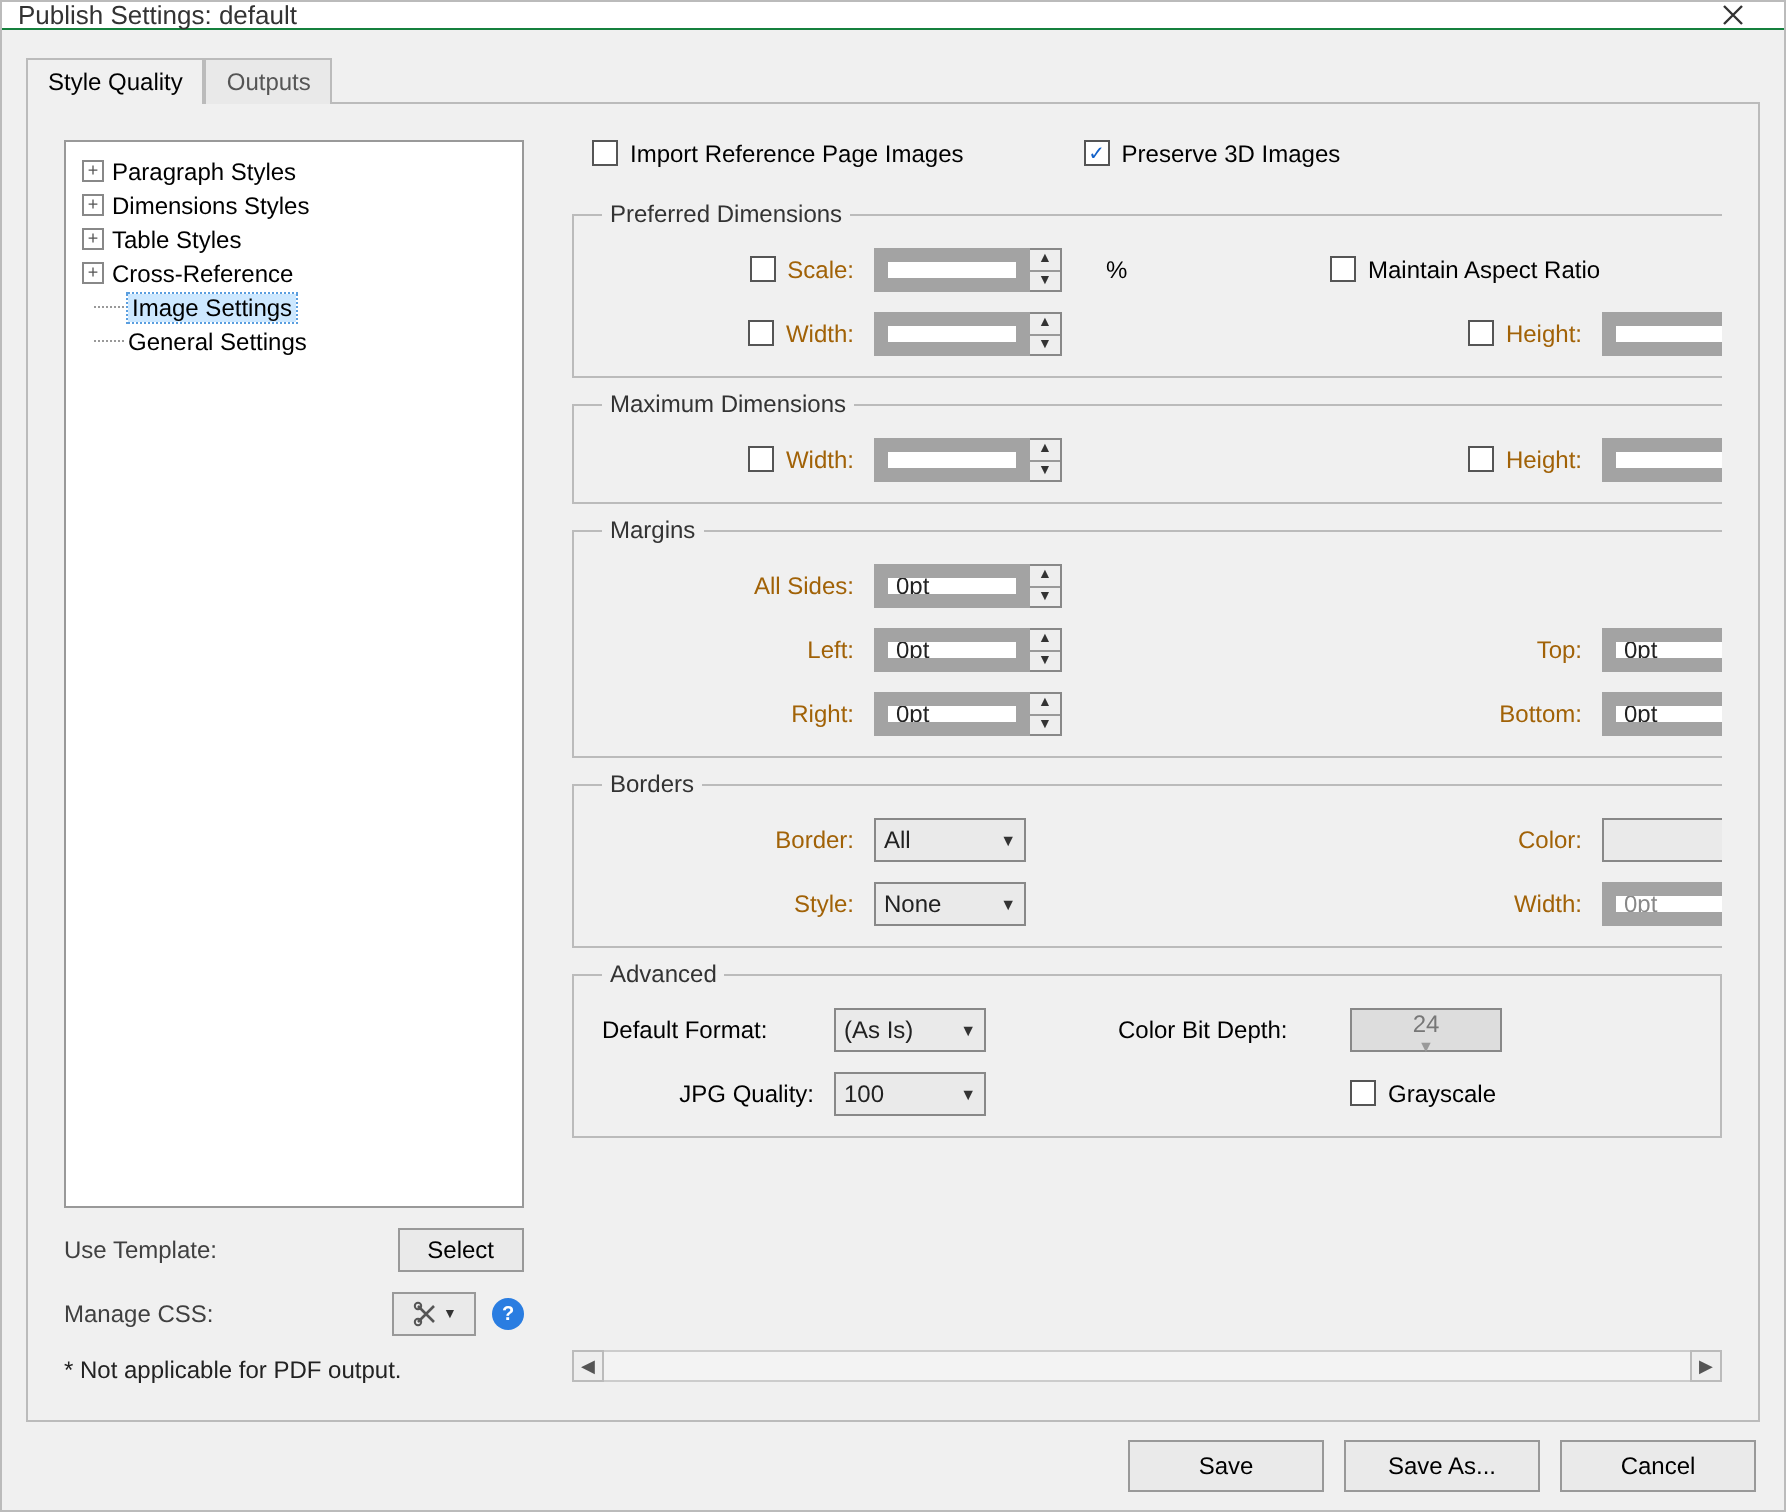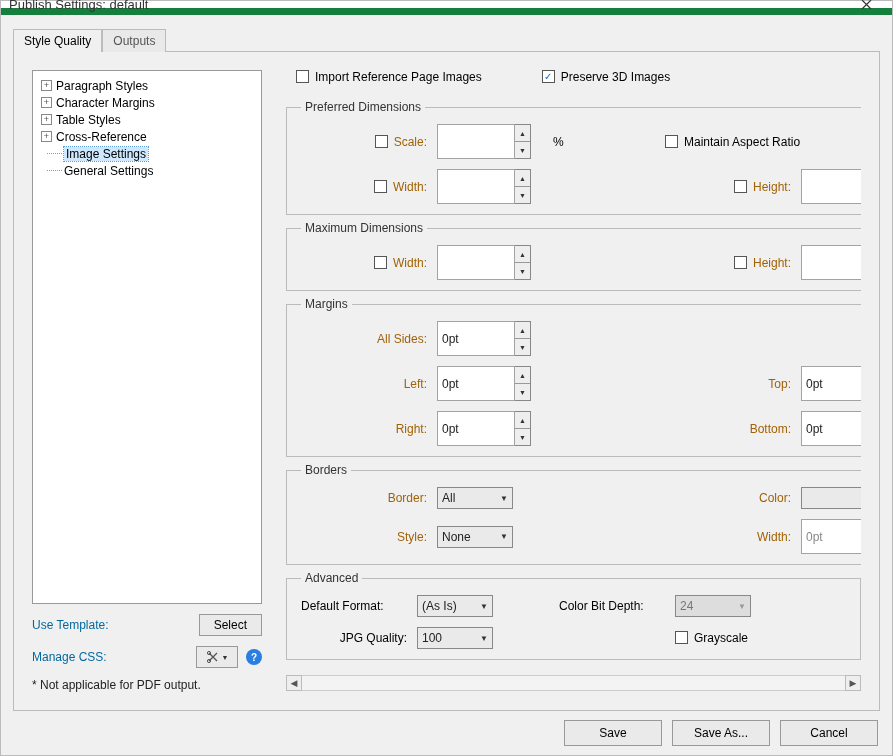--- a/index.html
+++ b/index.html
@@ -1,51 +1,51 @@
 <!DOCTYPE html>
 <html><head>
 <meta charset="utf-8">
 <style>
   * { box-sizing: border-box; font-family: "Segoe UI", Tahoma, sans-serif; font-size: 12px; }
   body { margin:0; background:#f0f0f0; width:893px; height:756px; overflow:hidden; }
   .window { width:893px; height:756px; background:#f0f0f0; border:1px solid #bbb; display:flex; flex-direction:column; }
-  .titlebar { height:14px; display:flex; align-items:center; justify-content:space-between; padding:0 8px; background:#fff; border-bottom:7px solid #15803d;}
+  .titlebar { height:14px; display:flex; align-items:center; justify-content:space-between; padding:0 8px; background:#fff; border-bottom:1px solid #15803d;}
   .titlebar .title { color:#333; font-size:13px;}
   .titlebar .close { width:36px; height:26px; display:flex; align-items:center; justify-content:center; color:#333; }
   .content { flex:1; padding:10px 12px 0 12px; display:flex; flex-direction:column; }
   .tabrow { display:flex; align-items:flex-end; height:26px; }
   .tab { padding:4px 10px; border:1px solid #bbb; border-bottom:none; background:#fdfdfd; position:relative; top:1px; cursor:pointer;}
   .tab.active { background:#f0f0f0; border-color:#bbb; z-index:2;}
   .tab.inactive { background:#e9e9e9; color:#555;}
   .panel { flex:1; border:1px solid #bbb; background:#f0f0f0; padding:18px; display:flex; gap:24px; min-height:0;}
   .leftcol { width:230px; display:flex; flex-direction:column; }
   .tree { flex:1; border:1px solid #999; background:#fff; padding:6px 4px; overflow:auto;}
   .tree-item { display:flex; align-items:center; height:17px; padding-left:4px; white-space:nowrap;}
   .tree-item .expander { width:11px; height:11px; border:1px solid #888; display:inline-flex; align-items:center; justify-content:center; font-size:9px; line-height:9px; color:#555; margin-right:4px; background:#fff;}
   .tree-item.leaf::before { content:""; display:inline-block; width:15px; height:1px; border-top:1px dotted #999; margin-right:2px; margin-left:6px;}
   .tree-item.selected .lbl { background:#cde8ff; outline:1px dotted #5a9edf; padding:0 2px;}
   .below-tree { margin-top:10px;}
   .row { display:flex; align-items:center; margin-bottom:10px; gap:8px;}
-  .row .rlabel { flex:1; color:#0369a1;}
+  .row .rlabel { flex:1; color:#404040;}
   .btn { border:1px solid #999; background:#eaeaea; padding:3px 14px; min-width:58px; text-align:left; cursor:pointer;}
   .iconbtn { border:1px solid #999; background:#eaeaea; width:42px; height:22px; display:inline-flex; align-items:center; justify-content:center; gap:2px; cursor:pointer;}
   .help { width:16px; height:16px; border-radius:50%; background:#2a7de1; color:#fff; display:inline-flex; align-items:center; justify-content:center; font-size:10px; font-weight:bold; }
   .note { color:#222; margin-top:4px;}
 
   .rightcol { flex:1; display:flex; flex-direction:column; min-width:0;}
   .form-area { flex:1; overflow:hidden; min-width:0;}
   .toprow { display:flex; gap:60px; margin-bottom:16px; padding-left:10px;}
   .chk { display:inline-flex; align-items:flex-start; gap:6px; cursor:pointer;}
   .chk .box { width:13px; height:13px; border:1px solid #555; background:#fff; display:inline-flex; align-items:center; justify-content:center; font-size:10px; color:#1462c9;}
   fieldset { border:1px solid #bbb; margin:0 0 6px 0; padding:10px 14px 10px 14px;}
   legend { color:#333; padding:0 4px;}
   .grid2 { display:grid; grid-template-columns: 130px 110px 20px 80px 130px 110px; align-items:center; row-gap:10px; column-gap:6px;}
   .grid2 .lbl-r { text-align:right; color:#a16207; padding-right:4px;}
   .spinwrap { display:flex; }
-  .txt { width:78px; height:35px; border:1px solid #a3a3a3; background:#fff; padding:0 4px; color:#222;}
+  .txt { width:78px; height:22px; border:7px solid #a3a3a3; background:#fff; padding:0 4px; color:#222;}
   .txt.disabled { color:#888; background:#fff;}
   .spin { display:flex; flex-direction:column; border:1px solid #888; border-left:none; width:16px;}
   .spin div { flex:1; display:flex; align-items:center; justify-content:center; background:#eee; font-size:7px; color:#333; border-bottom:1px solid #999;}
   .spin div:last-child{border-bottom:none;}
   .combo { width:76px; height:22px; border:1px solid #888; background:#eaeaea; display:inline-flex; align-items:center; justify-content:space-between; padding:0 4px; color:#222;}
   .combo .arr { font-size:8px; color:#333;}
   .color-combo { width:94px; height:22px; border:1px solid #888; background:#eaeaea; display:inline-flex; align-items:center; justify-content:flex-end; padding:0 4px;}
   .sec-adv .grid2 { grid-template-columns: 110px 110px 20px 110px 110px;}
   .hscroll { height:18px; display:flex; align-items:center; margin-top:4px;}
   .hscroll .arrow { width:16px; height:16px; border:1px solid #bbb; background:#eee; display:flex; align-items:center; justify-content:center; font-size:9px; color:#555;}
@@ -78,21 +78,21 @@
     <div class="panel">
 
       <div class="leftcol">
         <div class="tree">
           <div class="tree-item">
               <span class="expander">+</span>
               <span class="lbl">Paragraph Styles</span>
             </div>
           <div class="tree-item">
               <span class="expander">+</span>
-              <span class="lbl">Character Margins</span>
+              <span class="lbl">Dimensions Styles</span>
             </div>
           <div class="tree-item">
               <span class="expander">+</span>
               <span class="lbl">Table Styles</span>
             </div>
           <div class="tree-item">
               <span class="expander">+</span>
               <span class="lbl">Cross-Reference</span>
             </div>
           <div class="tree-item leaf selected">
@@ -285,21 +285,21 @@
           <fieldset class="sec-adv">
             <legend>Advanced</legend>
             <div class="grid2">
               <span>Default Format:</span>
               <div class="combo">
                   <span>(As Is)</span>
                   <span class="arr">▼</span>
                 </div>
               <span></span>
               <span>Color Bit Depth:</span>
-              <div class="combo" style="background:#ddd;color:#777;">
+              <div class="combo" style="background:#ddd;color:#777;flex-direction:column;">
                   <span>24</span>
                   <span class="arr" style="color:#999;">▼</span>
                 </div>
 
               <span style="text-align:right;padding-right:4px;">JPG Quality:</span>
               <div class="combo">
                   <span>100</span>
                   <span class="arr">▼</span>
                 </div>
               <span></span>

